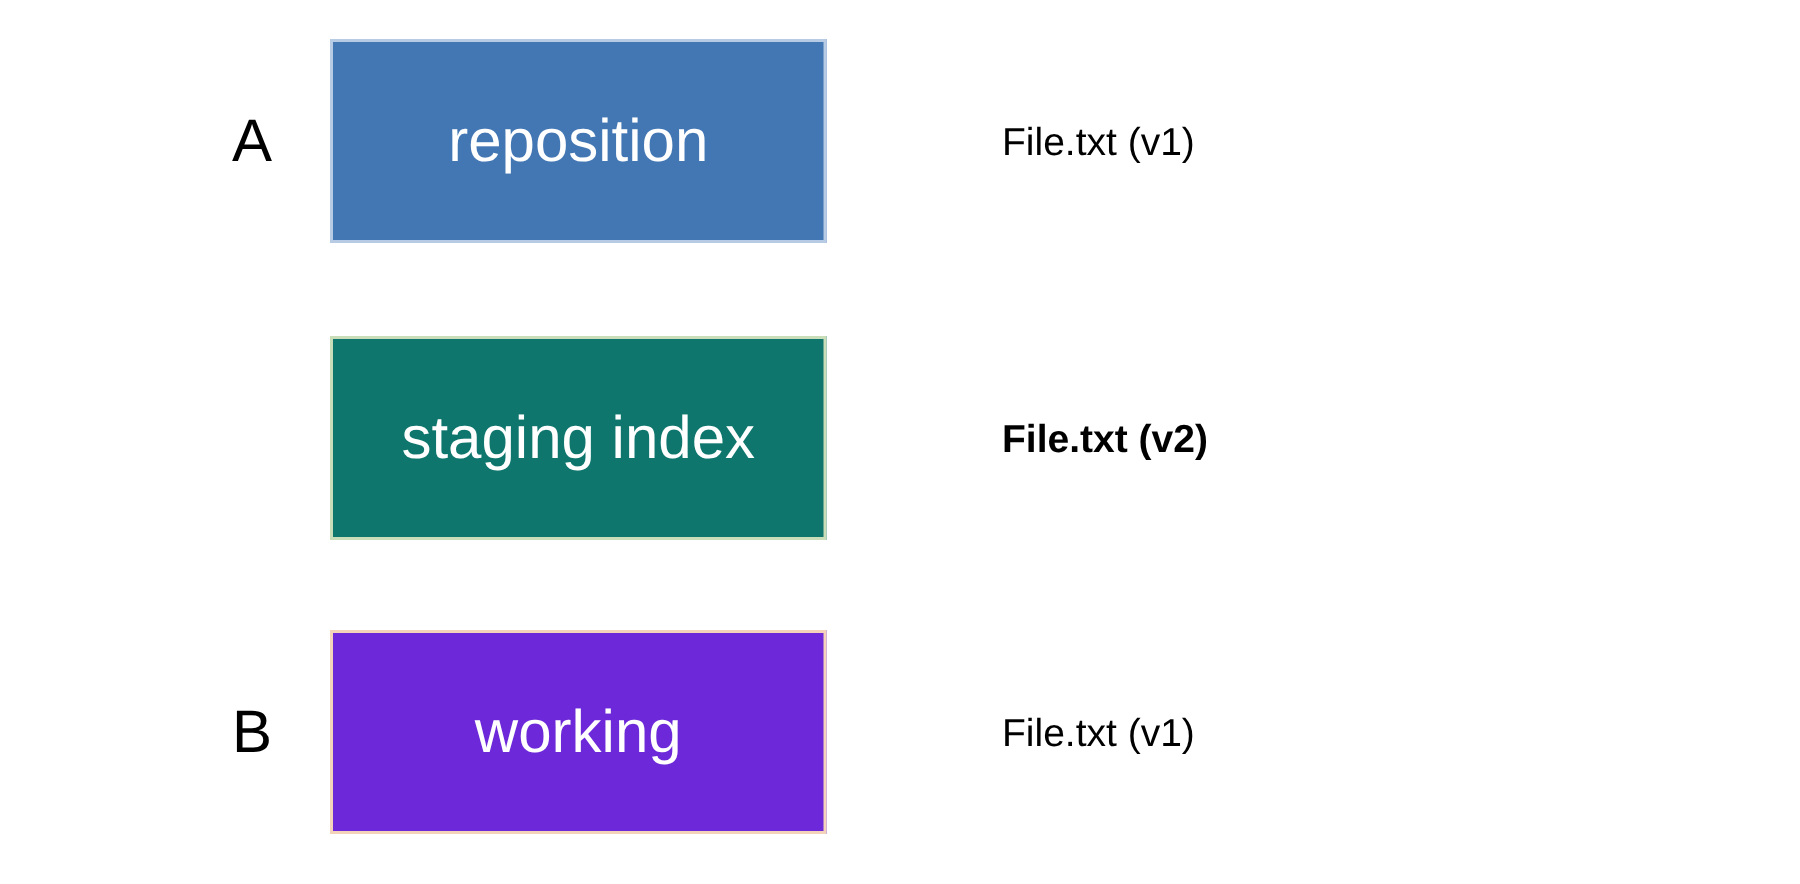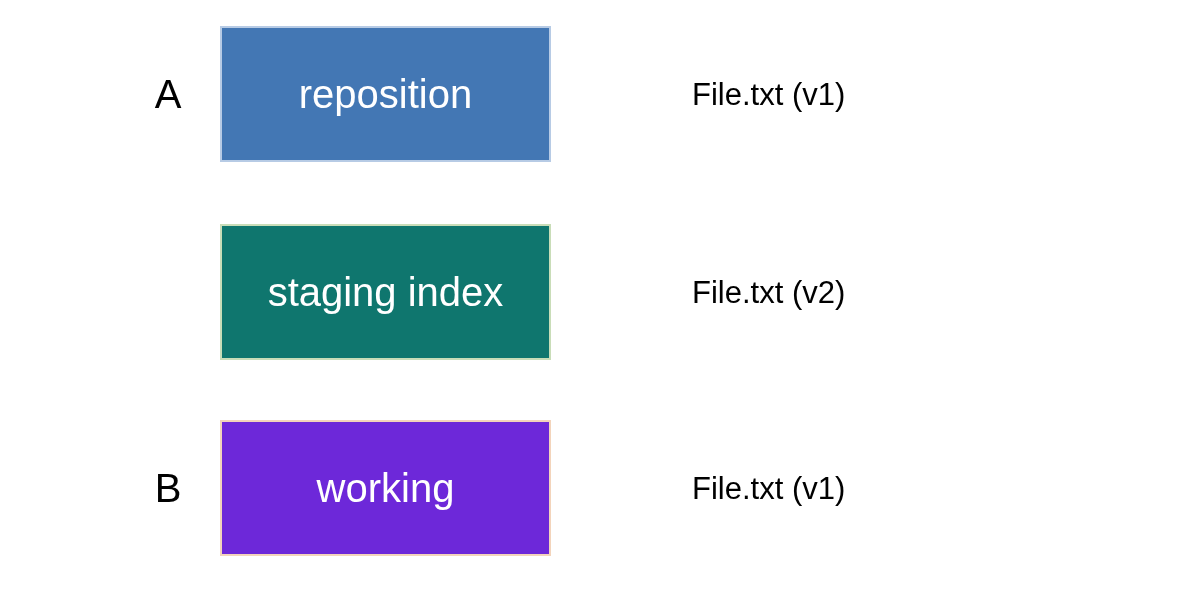--- a/index.html
+++ b/index.html
@@ -46,24 +46,24 @@
     justify-content: center;
   }
   .box-label {
     font-size: 40px;
     line-height: 1;
     color: #ffffff;
     white-space: nowrap;
   }
   .file-label {
     position: absolute;
-    left: 692px;
+    left: 668px;
     top: 50%;
     transform: translateY(-50%);
-    font-size: 31px;
+    font-size: 26px;
     line-height: 1;
     color: #000000;
     white-space: nowrap;
   }
 </style>
 </head>
 <body>
 
 <div class="canvas" style="background-color: rgb(255, 255, 255);">
 
@@ -73,21 +73,21 @@
       <span class="box-label" style="color: rgb(255, 255, 255);">reposition</span>
     </div>
     <div class="file-label" style="color: rgb(0, 0, 0);">File.txt (v1)</div>
   </div>
 
   <div class="row row-2">
     <div class="side-label" style="color: rgb(0, 0, 0);"></div>
     <div class="box" style="background-color: #0f766e; border-color: rgb(201, 221, 184);">
       <span class="box-label" style="color: rgb(255, 255, 255);">staging index</span>
     </div>
-    <div class="file-label" style="color: rgb(0, 0, 0);">File.txt (v2)</div>
+    <div class="file-label" style="color: rgb(0, 0, 0); font-weight: bold;">File.txt (v2)</div>
   </div>
 
   <div class="row row-3">
     <div class="side-label" style="color: rgb(0, 0, 0);">B</div>
     <div class="box" style="background-color: #6d28d9; border-color: rgb(243, 212, 187);">
       <span class="box-label" style="color: rgb(255, 255, 255);">working</span>
     </div>
     <div class="file-label" style="color: rgb(0, 0, 0);">File.txt (v1)</div>
   </div>
 

